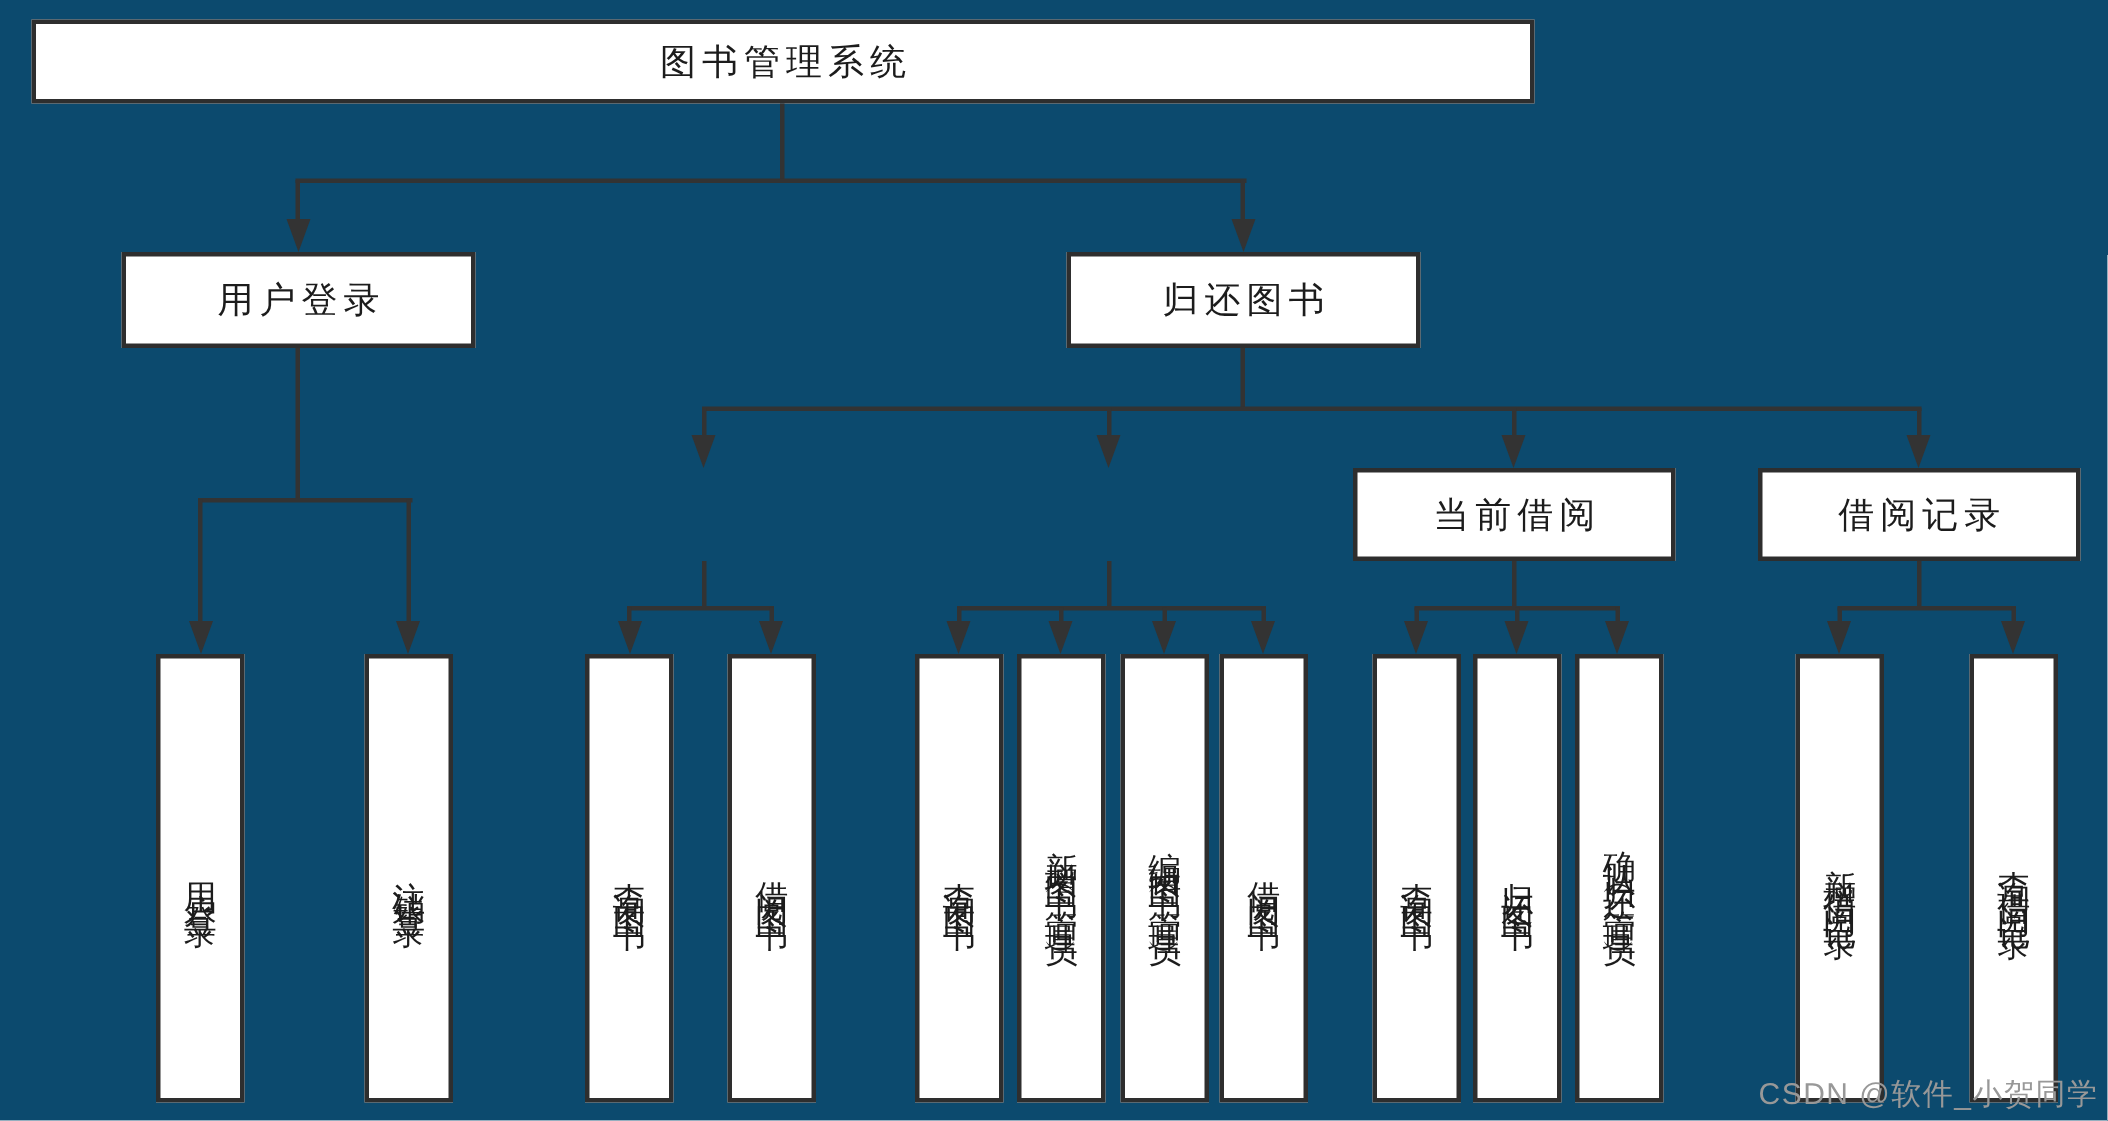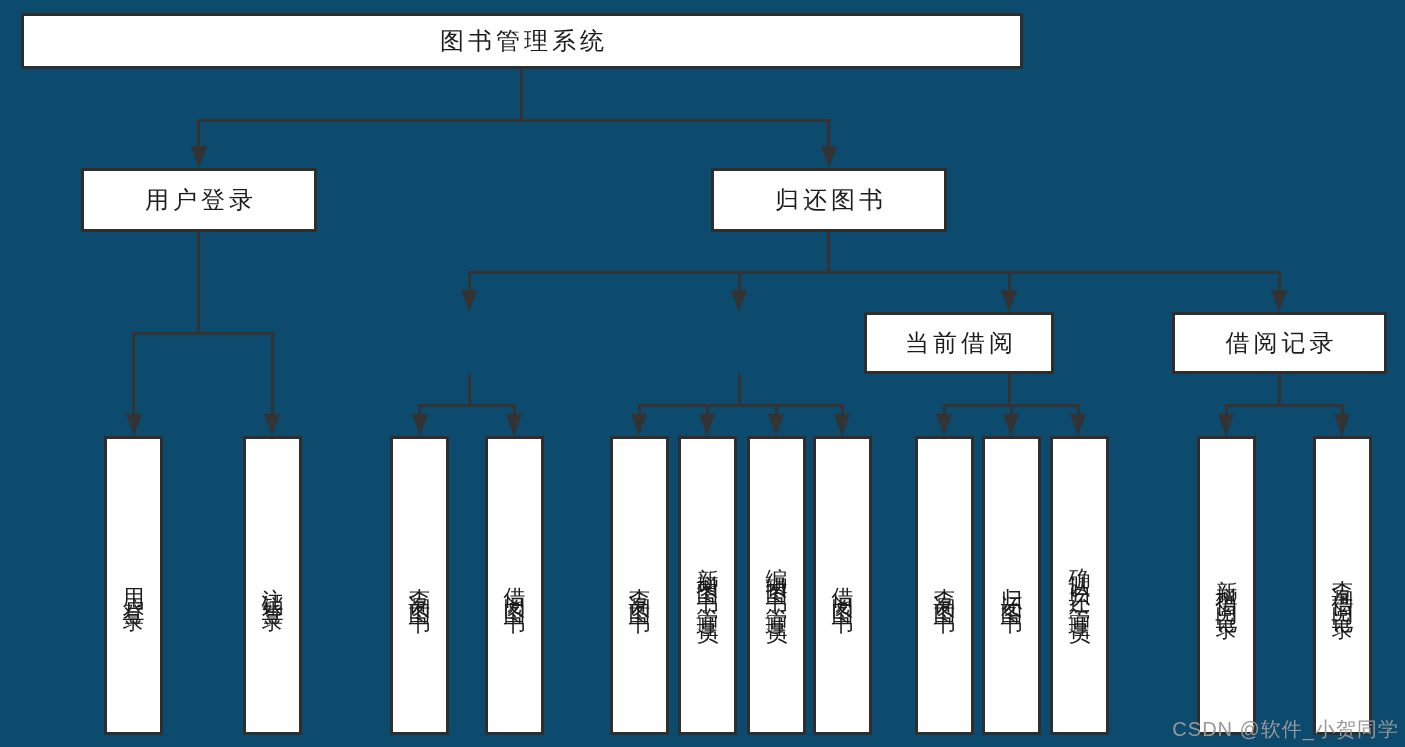--- a/index.html
+++ b/index.html
@@ -68,21 +68,21 @@
   <div class="line hline" style="left:468px;top:271px;width:813px"></div>
   <div class="line vline" style="left:468px;top:272px;height:18px"></div>
   <div class="tri" style="left:461px;top:290px"></div>
   <div class="line vline" style="left:738px;top:272px;height:18px"></div>
   <div class="tri" style="left:731px;top:290px"></div>
   <div class="line vline" style="left:1008px;top:272px;height:18px"></div>
   <div class="tri" style="left:1001px;top:290px"></div>
   <div class="line vline" style="left:1278px;top:272px;height:18px"></div>
   <div class="tri" style="left:1271px;top:290px"></div>
 
-  <div class="box" style="left:864px;top:312px;width:190px;height:62px">
+  <div class="box" style="left:902px;top:312px;width:215px;height:62px">
     <span class="hlbl">当前借阅</span>
   </div>
   <div class="box" style="left:1172px;top:312px;width:215px;height:62px">
     <span class="hlbl">借阅记录</span>
   </div>
 
   <div class="line vline" style="left:468px;top:374px;height:32px"></div>
   <div class="line hline" style="left:418px;top:404px;width:98px"></div>
   <div class="line vline" style="left:418px;top:405px;height:9px"></div>
   <div class="tri" style="left:412px;top:414px"></div>

